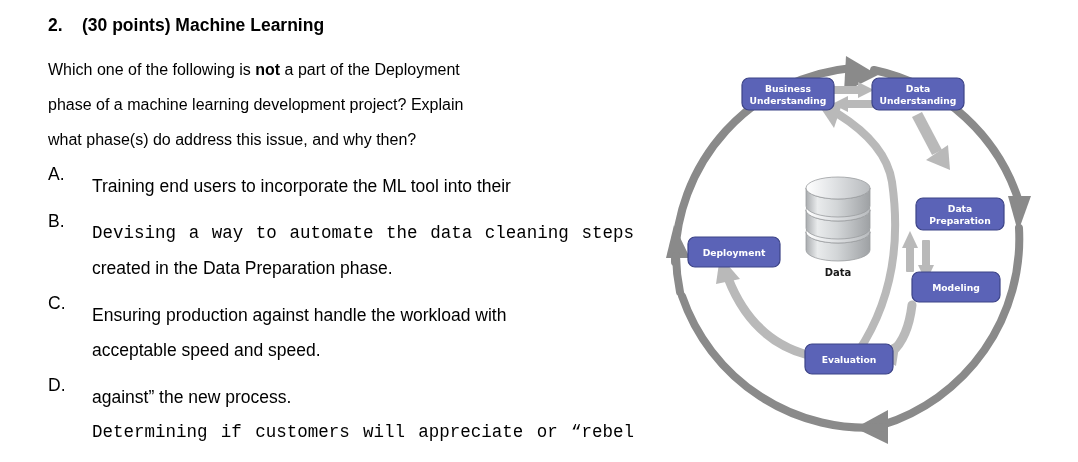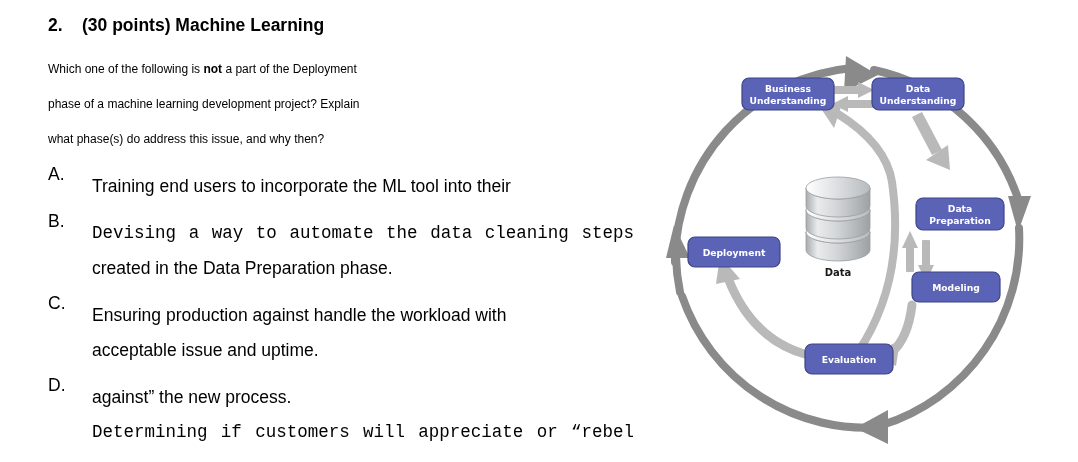--- a/index.html
+++ b/index.html
@@ -37,21 +37,21 @@
     margin: 4px 0 14px 0;
     padding-left: 48px;
   }
   .q-heading .q-num {
     width: 34px;
     flex: 0 0 34px;
   }
   .q-heading .q-title { white-space: nowrap; }
 
   .q-stem {
-    font-size: 12px;
+    font-size: 16px;
     line-height: 35px;
     padding-left: 48px;
     padding-right: 8px;
     width: 600px;
     box-sizing: border-box;
   }
   .q-stem b { font-weight: bold; }
 
   .opt-list {
     margin: 0;
@@ -147,21 +147,21 @@
       <span class="opt-body">
         <span class="ln j">Devising a way to automate the data cleaning steps</span>
         <span class="ln">created in the Data Preparation phase.</span>
       </span>
     </li>
 
     <li class="opt">
       <span class="opt-letter">C.</span>
       <span class="opt-body">
         <span class="ln">Ensuring production against handle the workload with</span>
-        <span class="ln">acceptable issue and uptime.</span>
+        <span class="ln">acceptable speed and speed.</span>
       </span>
     </li>
 
     <li class="opt">
       <span class="opt-letter">D.</span>
       <span class="opt-body">
         <span class="ln">against” the new process.</span>
         <span class="ln j">Determining if customers will appreciate or “rebel</span>
       </span>
     </li>

